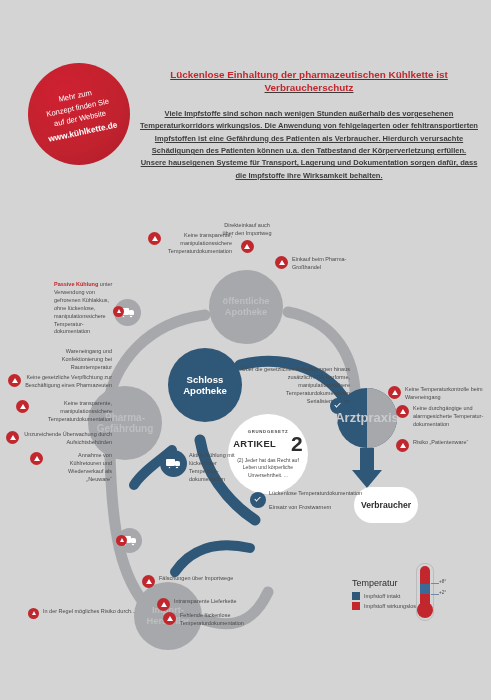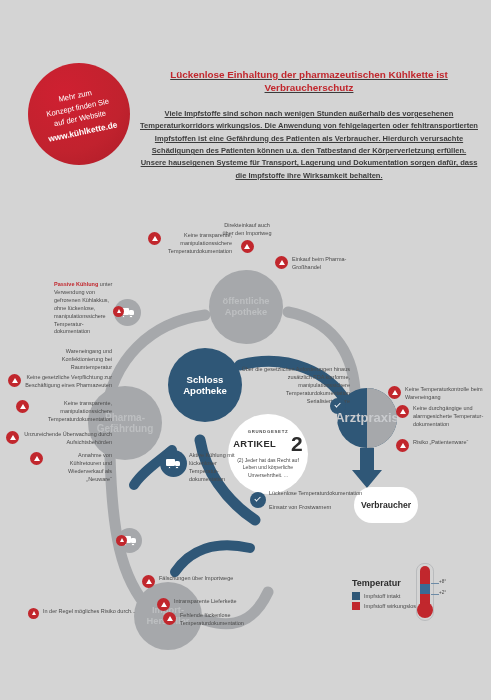--- a/index.html
+++ b/index.html
@@ -117,21 +117,21 @@
   .ann .hl{color:#c1272d;font-weight:bold;}
 
   
   .arow{position:absolute;display:flex;align-items:flex-start;gap:4px;}
   .arow .t{font-size:5.5px;line-height:7.9px;color:#4a4a4a;}
   .arow.rev{flex-direction:row-reverse;}
   .arow.rev .t{text-align:right;}
 
   
   #temp{left:352px;top:578px;width:130px;}
-  #temp .ttl{font-size:9px;font-weight:bold;color:#2c2c2c;margin-bottom:4px;}
+  #temp .ttl{font-size:9px;font-weight:normal;color:#2c2c2c;margin-bottom:4px;}
   #temp .lrow{display:flex;align-items:center;gap:4px;margin-bottom:2px;}
   #temp .sw{width:8px;height:8px;}
   #temp .lt{font-size:5.6px;color:#4a4a4a;}
   #thermo{position:absolute;left:62px;top:-12px;width:22px;height:62px;}
   #thermo .tube{position:absolute;left:6px;top:0;width:10px;height:42px;border-radius:5px 5px 0 0;
     background:#c1272d;overflow:hidden;}
   #thermo .band{position:absolute;left:0;top:18px;width:10px;height:10px;background:#3a6a95;}
   #thermo .bulb{position:absolute;left:3px;top:36px;width:16px;height:16px;border-radius:50%;
     background:#c1272d;}
   #thermo .ring{position:absolute;left:2px;top:-3px;width:18px;height:58px;

